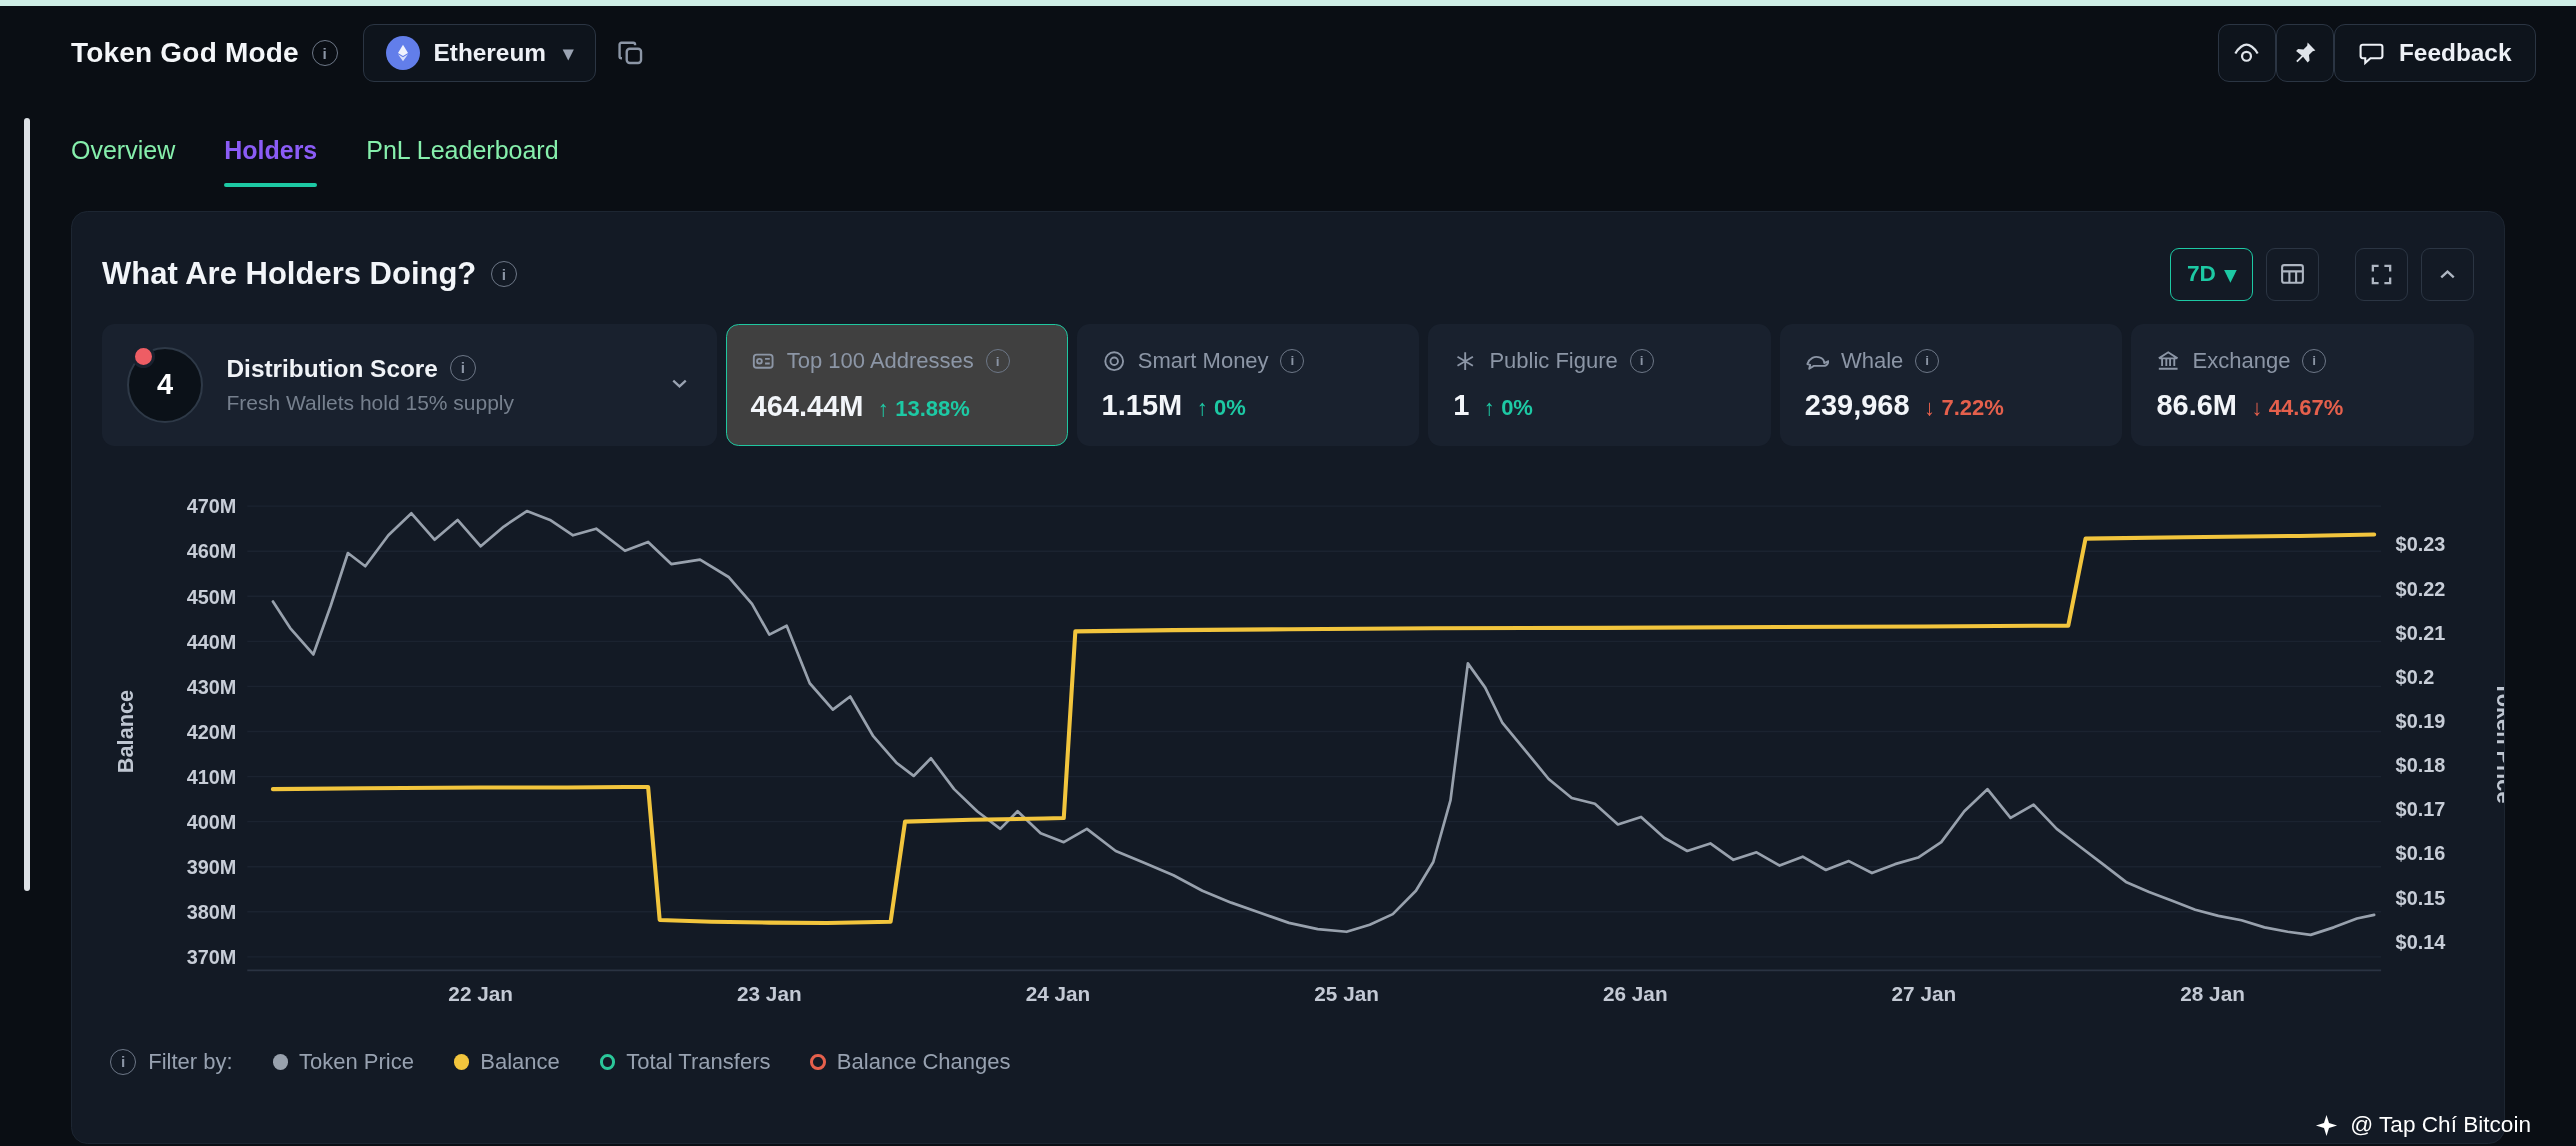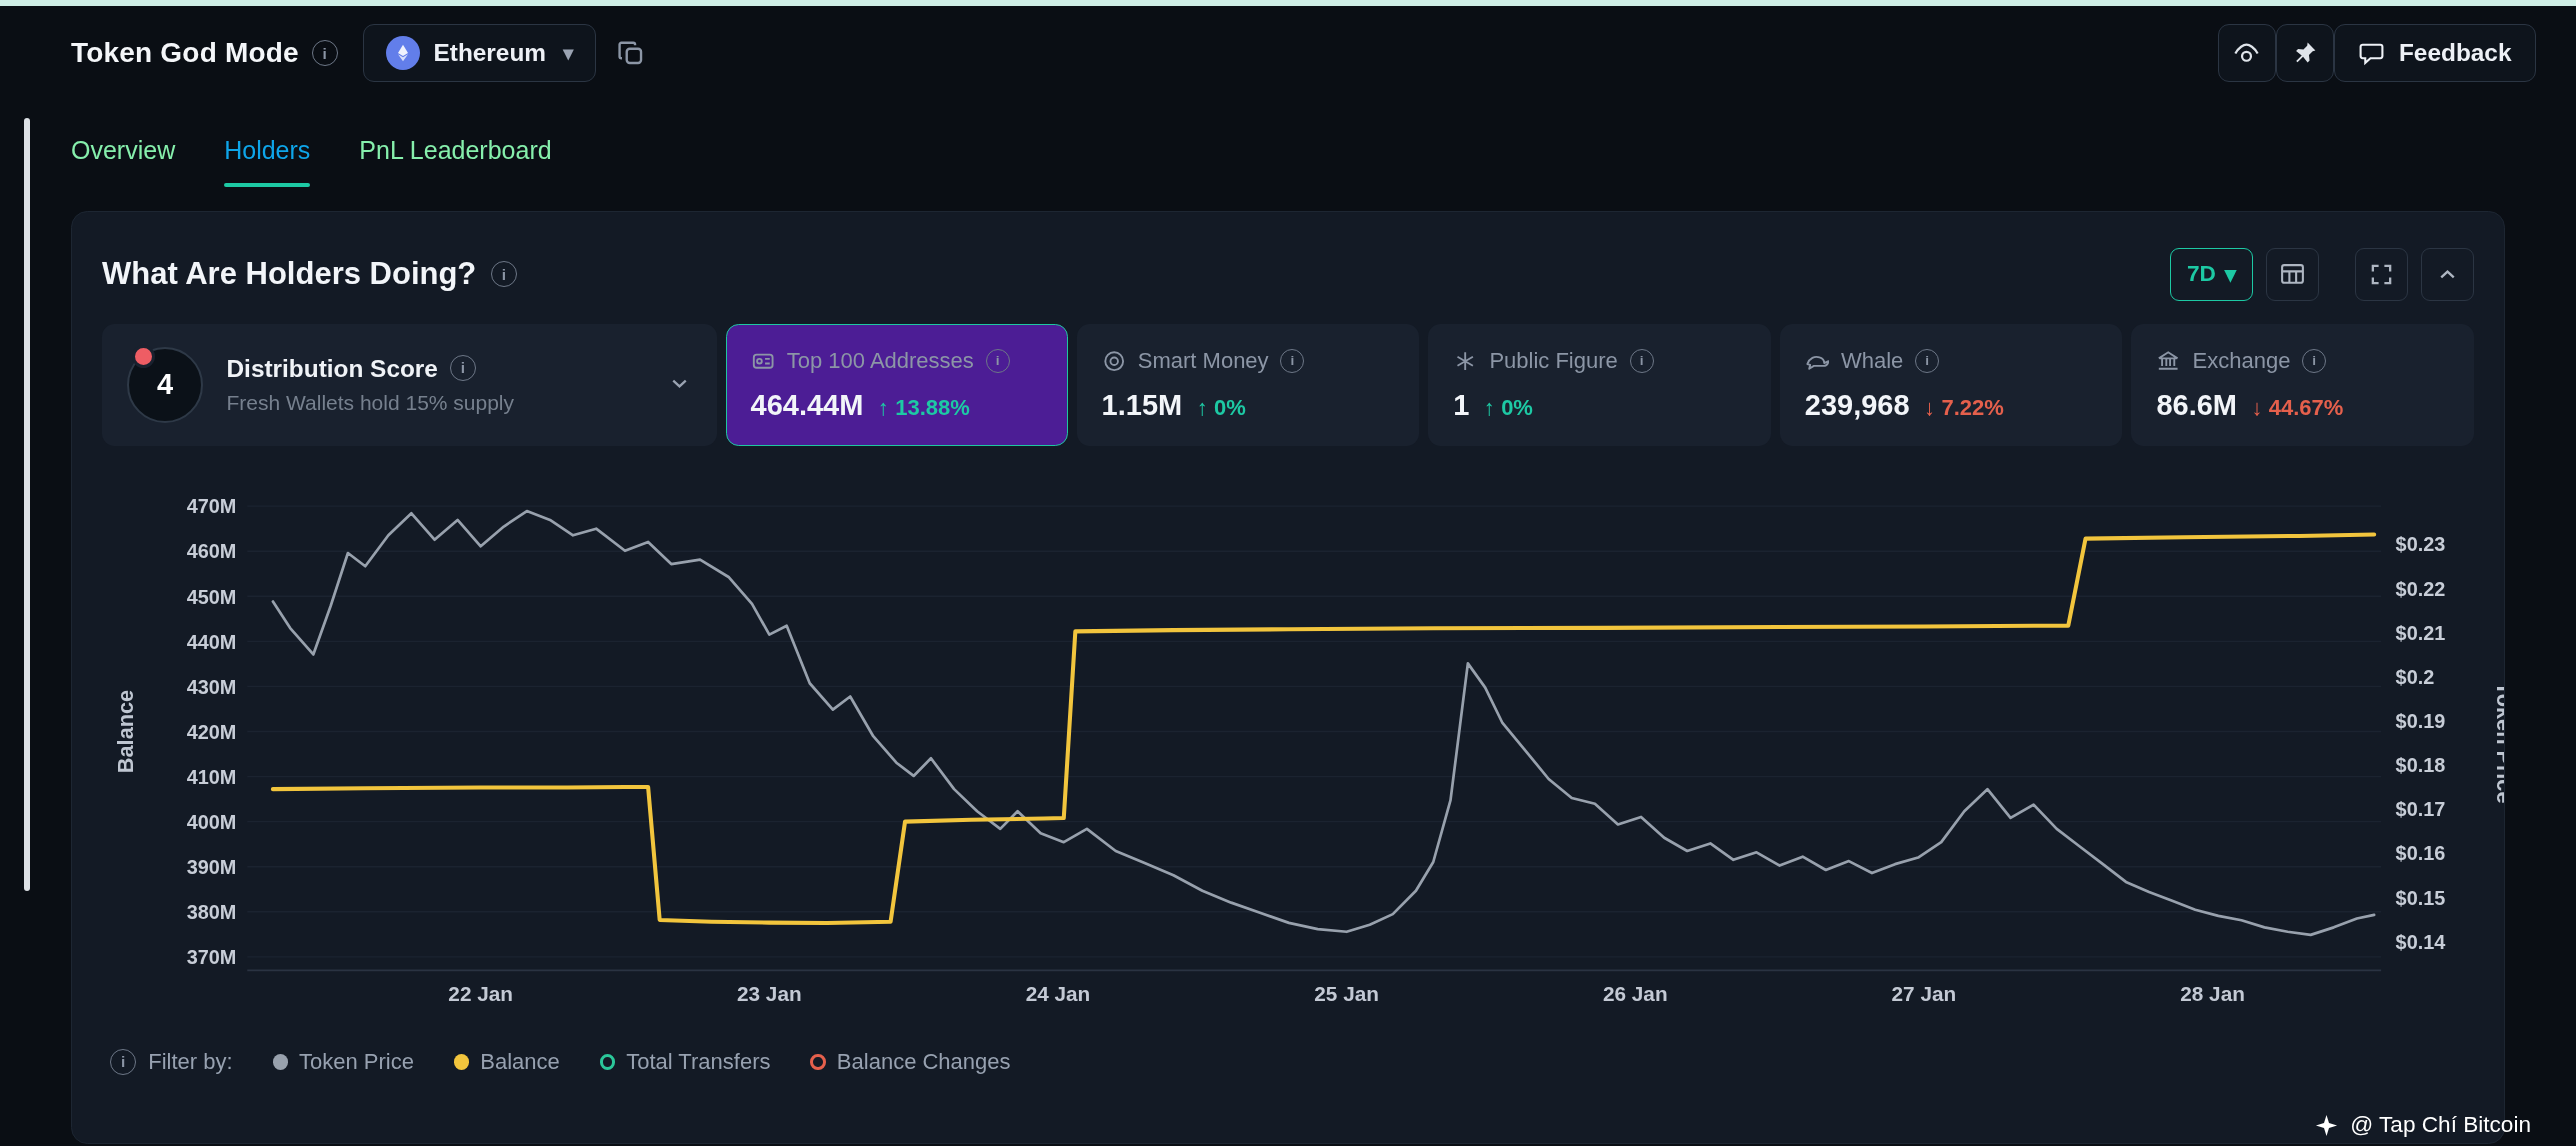--- a/index.html
+++ b/index.html
@@ -25,21 +25,21 @@
   .ghost-icon{margin-left:20px;display:flex;align-items:center;cursor:pointer;}
   .right-group{margin-left:auto;display:flex;align-items:center;}
   .iconbtn{width:56px;height:56px;border-radius:11px;border:1.4px solid #2b3543;background:#0e141c;
            display:flex;align-items:center;justify-content:center;cursor:pointer;}
   .feedback-btn{height:56px;padding:0 23.5px;border-radius:11px;border:1.4px solid #2b3543;background:#0e141c;
            display:flex;align-items:center;justify-content:center;gap:13.6px;font-size:24.4px;font-weight:600;color:#eef1f6;cursor:pointer;}
 
   
   .tabs{display:flex;gap:49px;padding:0 71px;height:87px;align-items:flex-end;}
   .tab{font-size:25px;color:#86efac;padding-bottom:22px;position:relative;cursor:pointer;}
-  .tab.active{color:#0ea5e9;font-weight:400;}
+  .tab.active{color:#8b5cf6;font-weight:700;}
   .tab.active::after{content:"";position:absolute;left:0;right:0;bottom:0;height:4.5px;background:#1dc9a4;border-radius:2.7px;}
 
   
   .card{margin:23.5px 71px 0;height:931px;background:#131a25;border:0.9px solid #1d2632;border-radius:16.3px;position:relative;}
   .panel-head{display:flex;align-items:center;padding:36px 30px 0;}
   .panel-title{font-size:31px;font-weight:700;color:#f2f5f9;display:flex;align-items:center;gap:14.5px;}
   .head-controls{margin-left:auto;display:flex;align-items:center;gap:12.7px;}
   .btn-7d{height:51px;padding:0 16.3px;border:1.8px solid #1dc9a4;border-radius:9px;color:#1dc9a4;
           font-size:22.6px;font-weight:700;display:flex;align-items:center;gap:9px;background:transparent;cursor:pointer;}
   .btn-sq{width:51px;height:51px;border:1.4px solid #2b3543;border-radius:9px;background:transparent;
@@ -51,21 +51,21 @@
   .dist-card{width:565px;flex:none;background:#19212e;border-radius:12.7px;display:flex;align-items:center;gap:23.5px;padding:0 25px;cursor:pointer;}
   .score-wrap{position:relative;width:76px;height:76px;flex:none;}
   .score-circle{width:76px;height:76px;border-radius:50%;background:#0b1118;border:2.7px solid #2e3947;
                 display:flex;align-items:center;justify-content:center;font-size:29px;font-weight:700;color:#fff;box-sizing:border-box;}
   .score-dot{position:absolute;top:-1.8px;left:5.4px;width:17px;height:17px;border-radius:50%;background:#ee5d64;border:3.6px solid #19212e;}
   .dist-text{display:flex;flex-direction:column;gap:8.1px;}
   .dist-title{font-size:24.4px;font-weight:600;color:#f0f3f7;display:flex;gap:11.8px;}
   .dist-sub{font-size:21px;color:#76808e;}
   .dist-chev{margin-left:auto;}
   .stat-card{flex:1;background:#19212e;border-radius:12.7px;padding:23.5px 25px;display:flex;flex-direction:column;justify-content:center;gap:15.4px;box-sizing:border-box;cursor:pointer;}
-  .stat-card.selected{background:#4c1d95;border:1.8px solid #1fc7a0;padding:22px 23.5px;}
+  .stat-card.selected{background:#404040;border:1.8px solid #1fc7a0;padding:22px 23.5px;justify-content:flex-end;}
   .stat-label{display:flex;align-items:center;gap:11.8px;font-size:22px;color:#8c96a6;}
   .stat-label .inf{width:22px;height:22px;font-size:13.6px;}
   .stat-value{display:flex;align-items:baseline;gap:14.5px;}
   .stat-value .val{font-size:29px;font-weight:700;color:#f2f5f9;}
   .chg{font-size:22px;font-weight:600;display:flex;gap:6.3px;}
   .chg.up{color:#1dc9a4;}
   .chg.down{color:#e5604c;}
 
   
   .chart{position:relative;margin-top:33px;width:100%;height:543px;}

